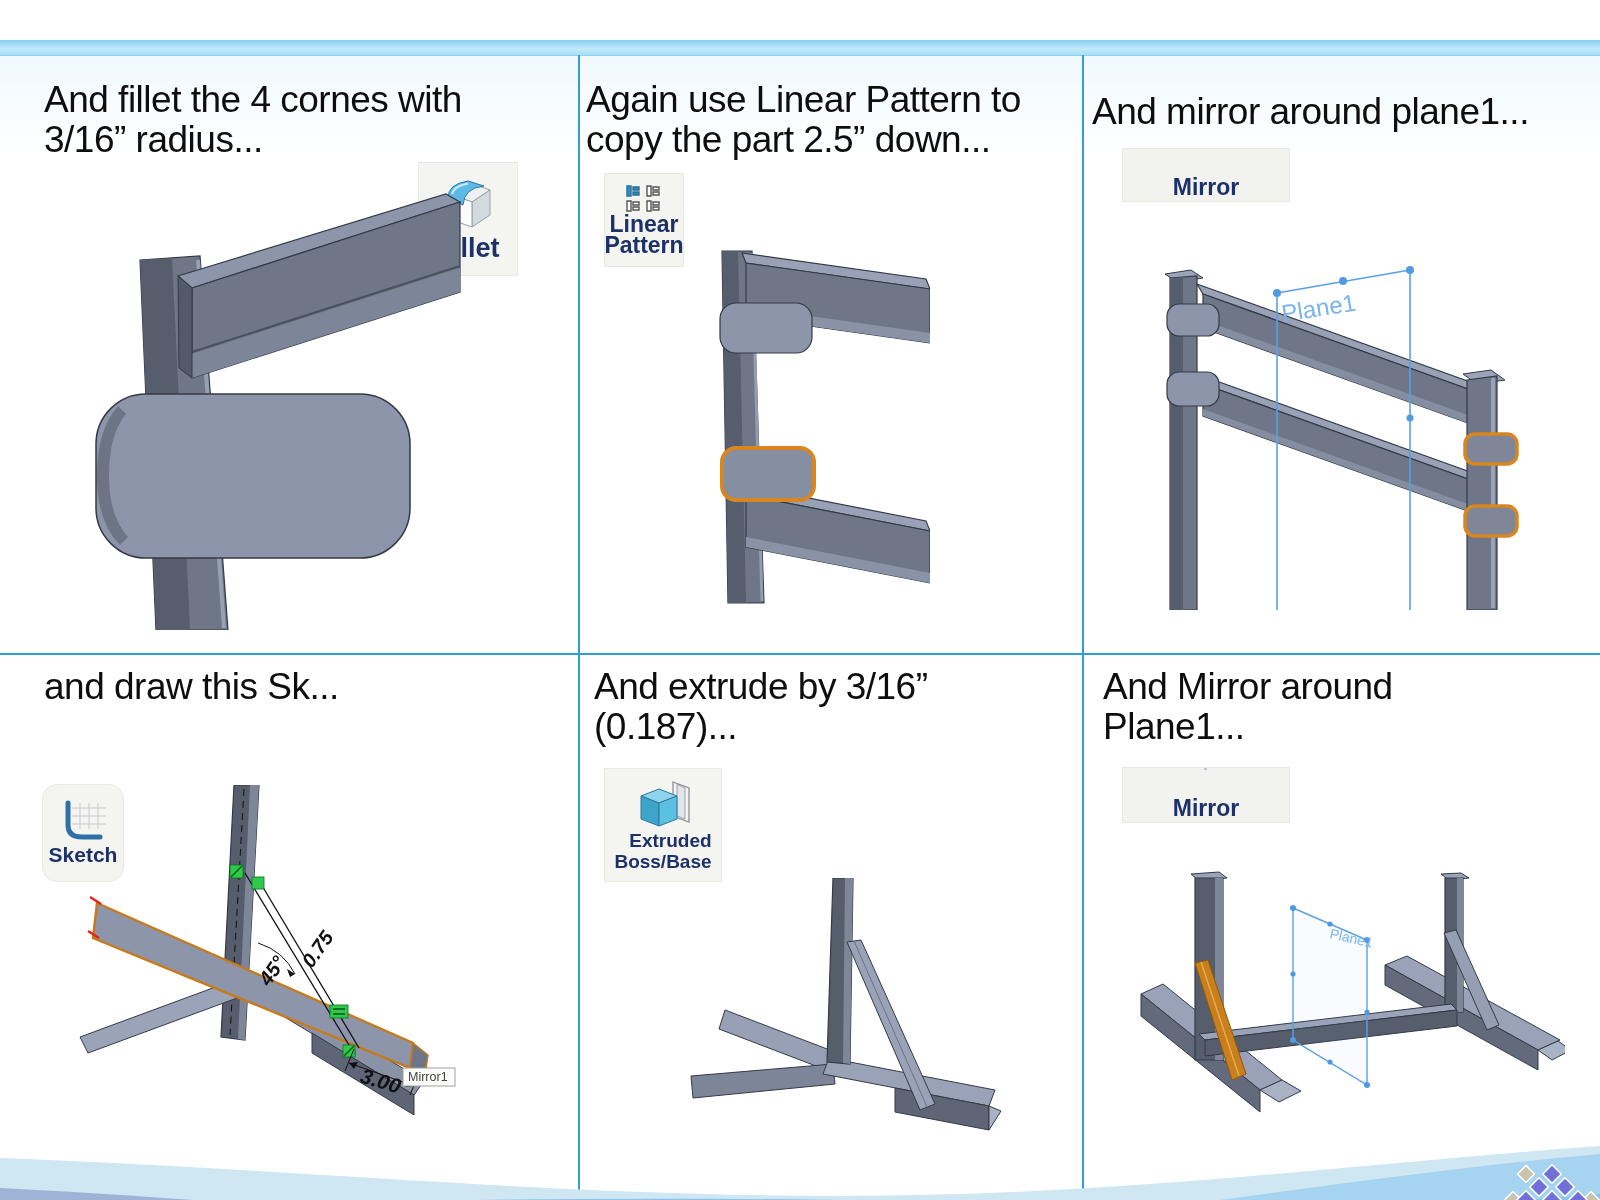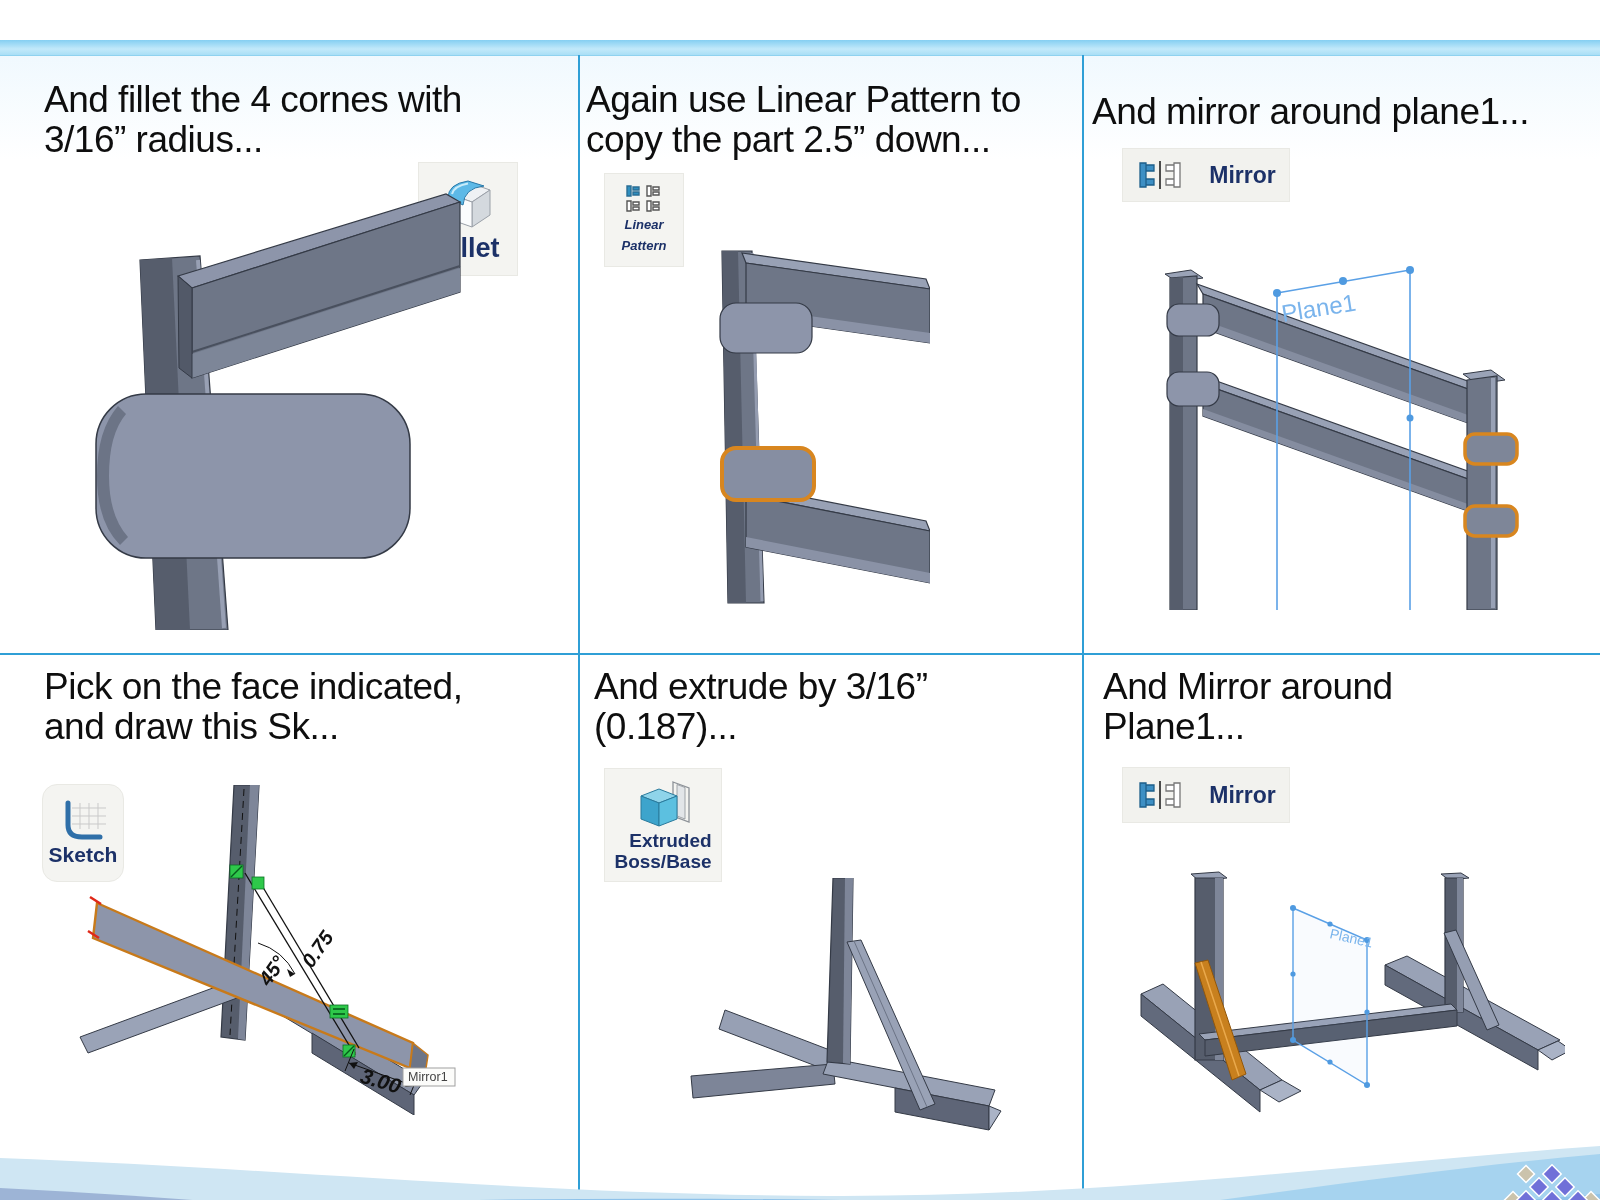--- a/index.html
+++ b/index.html
@@ -8,21 +8,21 @@
          background:linear-gradient(180deg,#eef8fe 0px,#ffffff 120px,#ffffff 100%);margin-top:40px;}
   .topbar{position:absolute;left:0;top:0;width:1600px;height:15px;
           background:linear-gradient(180deg,#85cff2 0%,#c2e9fa 60%,#a9dff6 100%);
           border-bottom:1px solid #8fd2ef;}
   .vdiv{position:absolute;top:15px;width:2px;background:#2f9fd6;}
   .hdiv{position:absolute;left:0;width:1600px;height:2px;background:#2f9fd6;top:613px;}
   .panel-title{position:absolute;color:#0e0e0e;font-size:37px;line-height:40px;letter-spacing:-0.5px;}
   .sw-icon{position:absolute;background:#f4f4f1;border:1px solid #e9e9e4;
            display:flex;flex-direction:column;align-items:center;justify-content:center;}
   .sw-icon-row{position:absolute;background:#f2f2ee;border:1px solid #e9e9e4;
-           display:flex;align-items:center;justify-content:center;gap:25px;}
+           display:flex;flex-direction:column;align-items:center;justify-content:center;gap:25px;}
   .icon-label{color:#1c3168;font-weight:bold;text-align:center;}
   .cad{position:absolute;}
   .logo{position:absolute;left:1502px;top:1124px;}
   svg text.dim{font-family:"Liberation Sans",sans-serif;font-weight:bold;font-style:italic;fill:#111;}
   svg text.plane-label{font-family:"Liberation Sans",sans-serif;fill:#7ab4ec;}
 </style>
 </head>
 <body>
 
 <div id="slide">
@@ -37,21 +37,20 @@
     <div>3/16” radius...</div>
   </div>
   <div class="panel-title" style="left:586px;top:40px;">
     <div>Again use Linear Pattern to</div>
     <div>copy the part 2.5” down...</div>
   </div>
   <div class="panel-title" style="left:1092px;top:52px;">
     <div>And mirror around plane1...</div>
   </div>
   <div class="panel-title" style="left:44px;top:627px;">
-    <div>Pick on the face indicated,</div>
     <div>and draw this Sk...</div>
   </div>
   <div class="panel-title" style="left:594px;top:627px;">
     <div>And extrude by 3/16”</div>
     <div>(0.187)...</div>
   </div>
   <div class="panel-title" style="left:1103px;top:627px;">
     <div>And Mirror around</div>
     <div>Plane1...</div>
   </div>
@@ -71,21 +70,21 @@
     <svg width="38" height="30" viewBox="0 0 38 30">
       <g stroke="#2a6d94" stroke-width="1.4" fill="#2e8fc0">
         <path d="M2,2 h4 v10 h-4 Z M8,3 h6 v3 h-6 Z M8,8 h6 v3 h-6 Z"></path>
       </g>
       <g stroke="#555" stroke-width="1.4" fill="#fff">
         <path d="M22,2 h4 v10 h-4 Z M28,3 h6 v3 h-6 Z M28,8 h6 v3 h-6 Z"></path>
         <path d="M2,17 h4 v10 h-4 Z M8,18 h6 v3 h-6 Z M8,23 h6 v3 h-6 Z"></path>
         <path d="M22,17 h4 v10 h-4 Z M28,18 h6 v3 h-6 Z M28,23 h6 v3 h-6 Z"></path>
       </g>
     </svg>
-    <div class="icon-label" style="font-size:13px;line-height:21px;font-style:italic;">
+    <div class="icon-label" style="font-size:23px;line-height:21px;">
       <div>Linear</div>
       <div>Pattern</div>
     </div>
   </div>
 
   <div class="sw-icon-row" style="left:1122px;top:108px;width:166px;height:52px;">
     <svg width="48" height="32" viewBox="0 0 48 32">
       <path d="M4,4 h6 v24 h-6 Z M10,6 h8 v6 h-8 Z M10,20 h8 v6 h-8 Z" fill="#3d8fc4" stroke="#1d5f8a" stroke-width="1.3"></path>
       <line x1="24" y1="2" x2="24" y2="30" stroke="#222" stroke-width="1.6"></line>
       <path d="M44,4 h-6 v24 h6 Z M38,6 h-8 v6 h8 Z M38,20 h-8 v6 h8 Z" fill="#fff" stroke="#777" stroke-width="1.3"></path>

